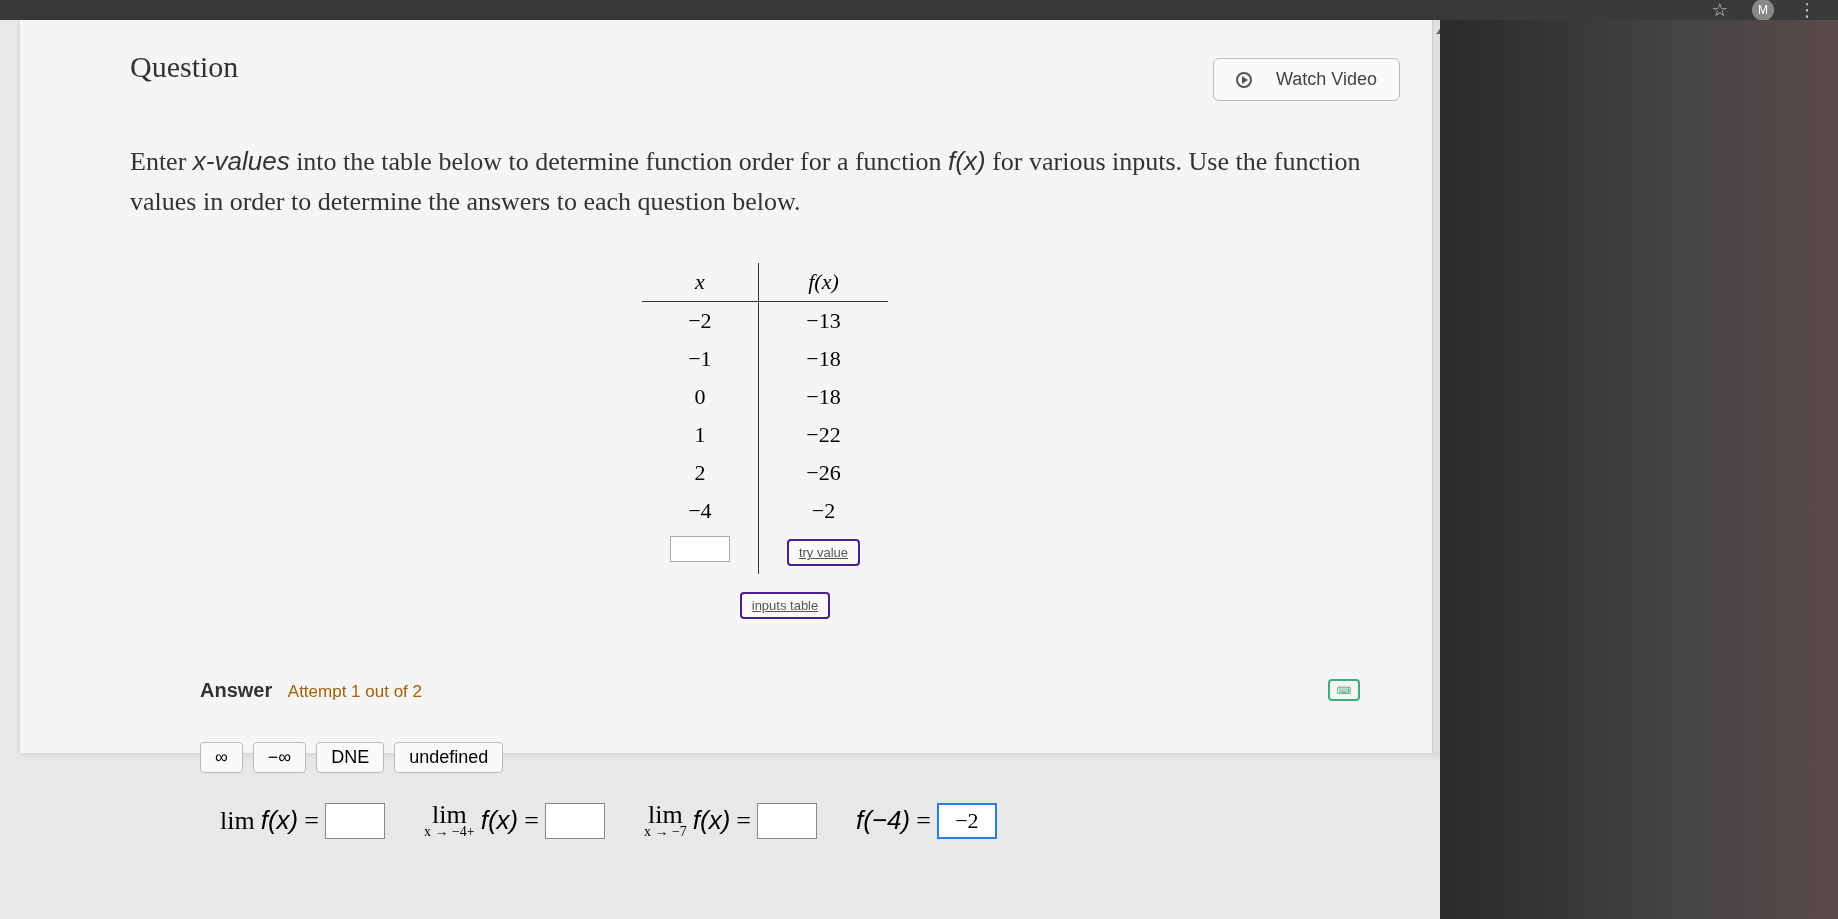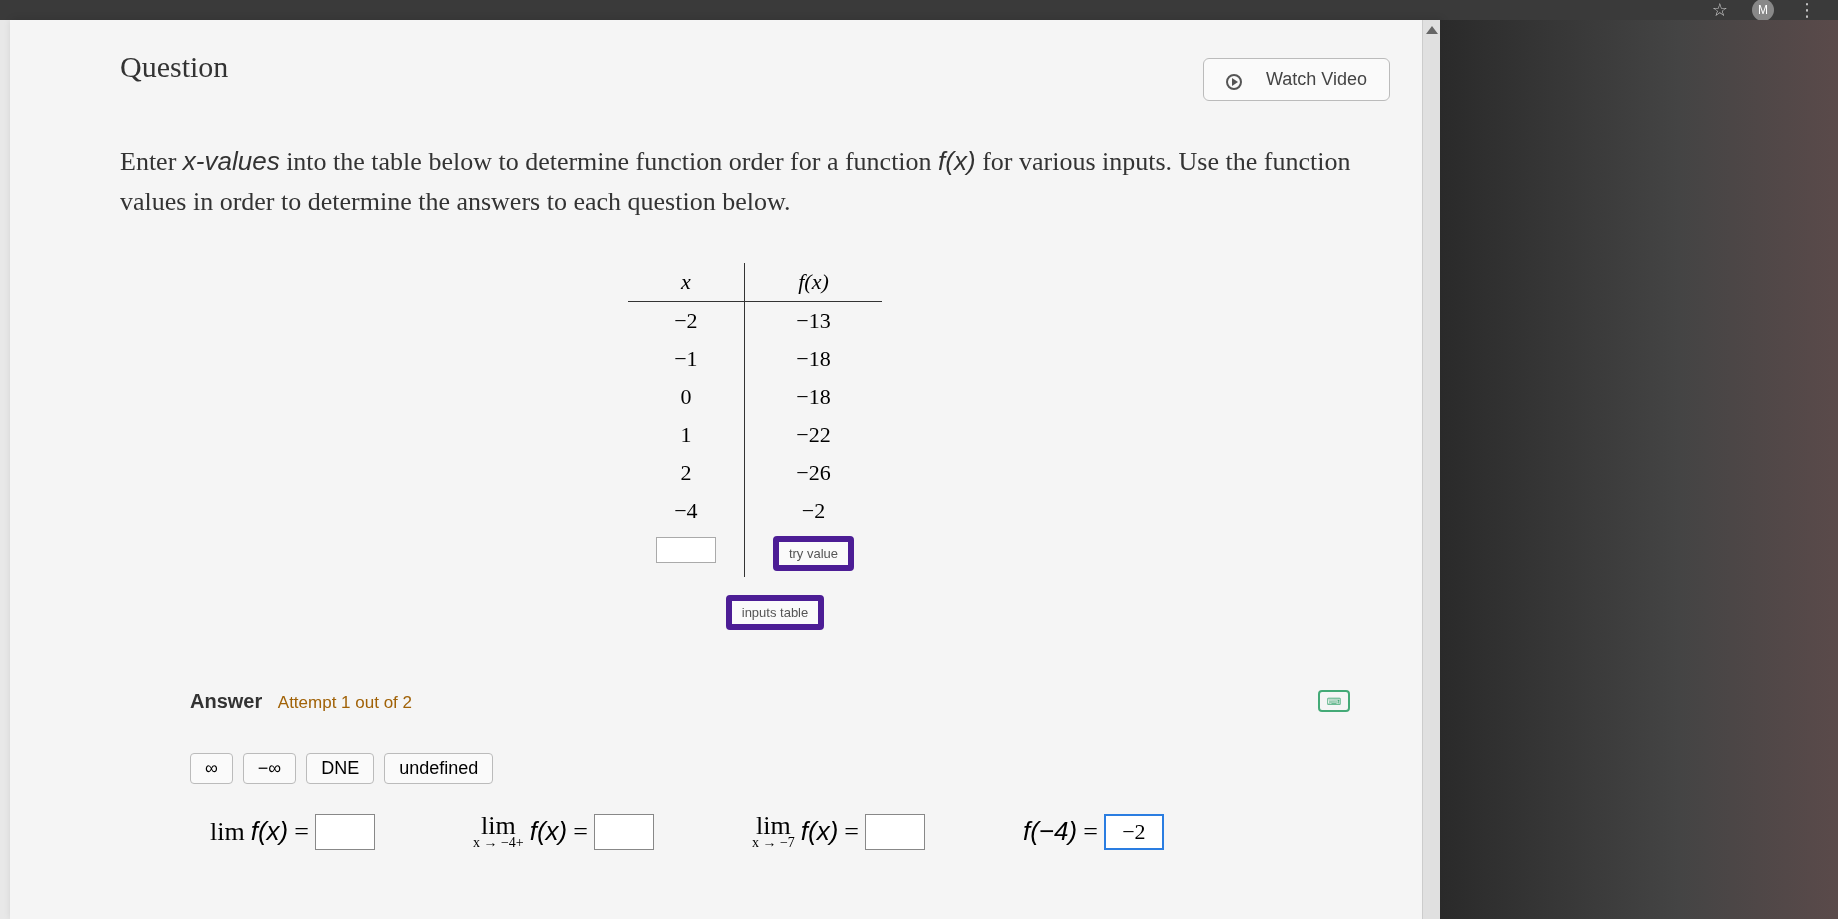--- a/index.html
+++ b/index.html
@@ -24,22 +24,22 @@
   .browser-top .avatar {
     width: 22px; height: 22px; border-radius: 50%;
     background: #888; color: #fff; font-size: 12px;
     display: flex; align-items: center; justify-content: center;
     font-family: Arial, sans-serif;
   }
   .browser-top .dots { color: #ccc; font-size: 18px; letter-spacing: 2px; }
   .page {
     background: #f5f5f5;
     width: 1430px;
-    height: 899px;
-    margin-left: 10px;
+    height: 733px;
+    margin-left: 20px;
     padding: 30px 50px 0 110px;
     position: relative;
     box-shadow: 2px 0 8px rgba(0,0,0,0.15);
   }
   .scrollbar {
     position: absolute;
     right: 0; top: 0; bottom: 0;
     width: 18px;
     background: #e0e0e0;
     border-left: 1px solid #ccc;
@@ -65,21 +65,21 @@
   .header-buttons { display: flex; gap: 18px; margin-top: 8px; }
   .btn {
     font-family: Arial, sans-serif;
     font-size: 18px;
     padding: 10px 22px;
     border: 1px solid #bbb;
     border-radius: 6px;
     background: #fafafa;
     color: #444;
     cursor: pointer;
-    display: flex; align-items: flex-end; gap: 24px;
+    display: flex; align-items: center; gap: 24px;
   }
   .btn .play-icon {
     width: 16px; height: 16px; border: 2px solid #555;
     border-radius: 50%; display:flex; align-items:center; justify-content:center;
   }
   .btn .play-icon::after {
     content:""; width:0; height:0;
     border-top:4px solid transparent;
     border-bottom:4px solid transparent;
     border-left:6px solid #555;
@@ -118,25 +118,26 @@
   .input-cell {
     width: 60px; height: 26px;
     border: 1px solid #aaa;
     background: #fff;
     display: inline-block;
   }
   .small-btn {
     font-family: Arial, sans-serif;
     font-size: 13px;
     padding: 4px 10px;
-    border: 6px solid #4c1d95;
+    border: 2px solid #4c1d95;
     border-radius: 4px;
     background: #fafafa;
     color: #555;
     cursor: pointer;
+    text-decoration: underline;
   }
   .clear-wrap { margin-top: 18px; margin-left: 40px; }
   .answer-row {
     font-family: Arial, sans-serif;
     font-size: 20px;
     color: #444;
     margin-left: 70px;
     margin-bottom: 40px;
     display: flex;
     align-items: center;
@@ -161,21 +162,21 @@
   .pill {
     border: 1px solid #bbb;
     border-radius: 4px;
     padding: 4px 14px;
     font-size: 18px;
     background: #fafafa;
     cursor: pointer;
   }
   .limits-row {
     display: flex;
-    gap: 98px;
+    gap: 39px;
     margin-left: 90px;
     align-items: flex-end;
     font-family: 'Times New Roman', serif;
     font-size: 26px;
   }
   .lim-block { display: flex; align-items: center; gap: 6px; }
   .lim-stack { display:flex; flex-direction:column; align-items:center; line-height:0.9; }
   .lim-stack .lim-word { font-size: 26px; }
   .lim-stack .lim-sub { font-size: 14px; }
   .answer-box {

